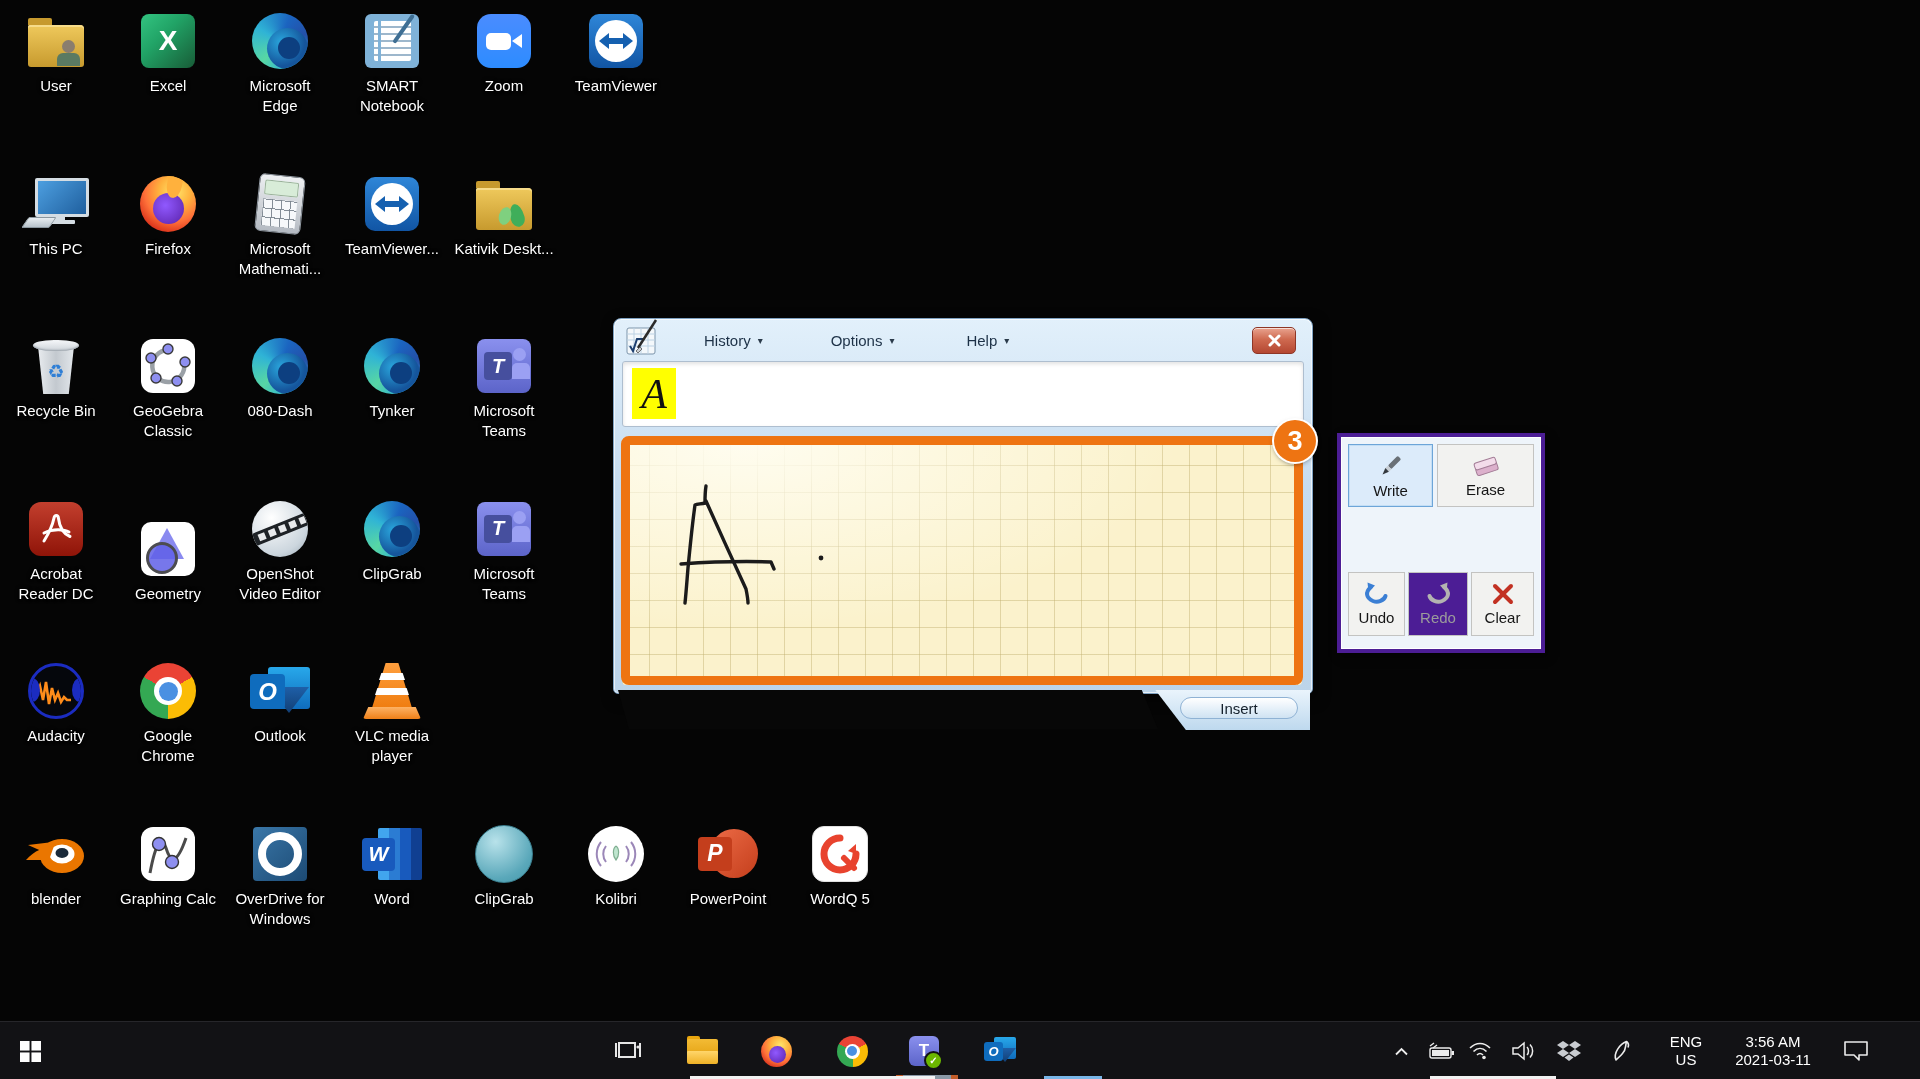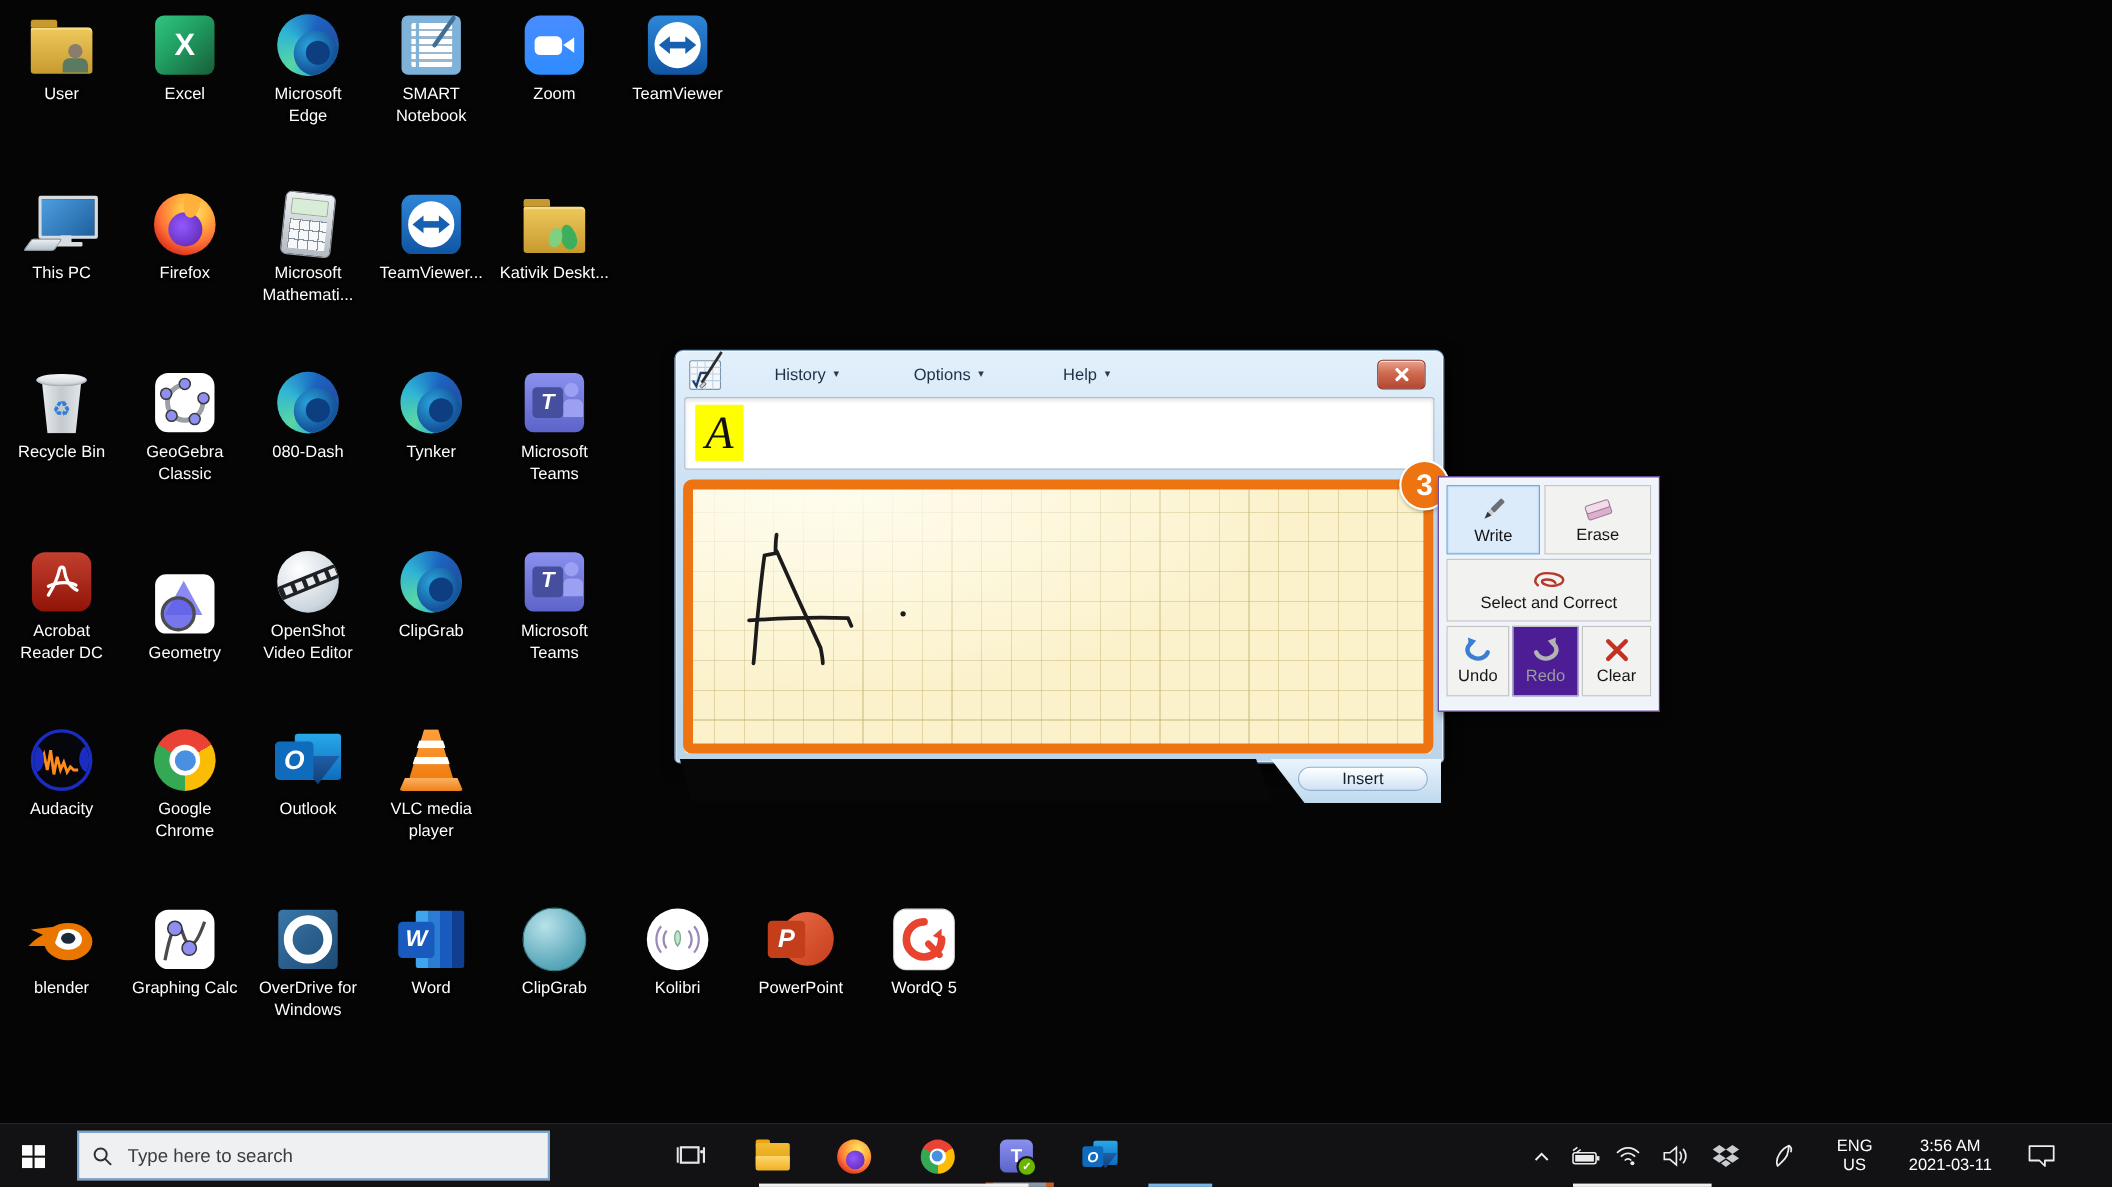--- a/index.html
+++ b/index.html
@@ -52,22 +52,22 @@
     box-shadow:0 0 0 2px #fff, 0 2px 5px rgba(0,0,0,.5);}
   .mip-wedge{position:absolute;left:618px;top:690px;width:540px;height:39px;background:#070707;
     clip-path:polygon(0 0,97% 0,100% 100%,2% 100%);}
   .mip-insert-tab{position:absolute;left:1140px;top:690px;width:170px;height:40px;
     background:linear-gradient(#eaf4fc,#bed9ee);
     clip-path:polygon(9% 0,100% 0,100% 100%,27% 100%);}
   .mip-insert-btn{position:absolute;left:40px;top:7px;width:118px;height:22px;border-radius:13px;
     background:linear-gradient(#ffffff,#e2eef8 60%,#cfe2f2);
     border:1px solid #8fb2d4;font-size:15px;color:#14202c;font-family:inherit;}
   
-  #tools{position:absolute;left:1307px;top:433px;width:200px;height:212px;
-    background:#eef4fa;border:1px solid #4c1d95;
+  #tools{position:absolute;left:1337px;top:433px;width:200px;height:212px;
+    background:#eef4fa;border:4px solid #4c1d95;
     box-shadow:inset 0 0 0 1px #fff, 3px 4px 8px rgba(0,0,0,.55);}
   .tool{position:absolute;background:#f2f2f0;border:1px solid #c3c3c1;
     display:flex;flex-direction:column;align-items:center;justify-content:center;gap:3px;
     font-size:15px;color:#151515;box-sizing:border-box;}
   .tool.sel{background:#dcebfa;border-color:#6da5d8;box-shadow:inset 0 0 0 1px #c3def5;}
   .tool.dis{color:#9c9c9c;background:#4c1d95;}
   .t-write{left:7px;top:7px;width:85px;height:63px;}
   .t-erase{left:96px;top:7px;width:97px;height:63px;}
   .t-sel{left:7px;top:74px;width:186px;height:57px;}
   .t-undo{left:7px;top:135px;width:57px;height:64px;}
@@ -528,26 +528,20 @@
   </div>
   <div class="tool t-erase">
     <svg width="32" height="24" viewBox="0 0 32 24">
       <g transform="rotate(-18 16 12)">
         <rect x="5" y="11" width="22" height="8" rx="2" fill="#dcb0cc" stroke="#a37c96"></rect>
         <rect x="5" y="6" width="22" height="7" rx="2" fill="#f3dcea" stroke="#a37c96"></rect>
       </g>
     </svg>
     <span>Erase</span>
   </div>
-  <div class="tool t-sel">
-    <svg width="34" height="20" viewBox="0 0 34 20">
-      <path d="M7 15 C2 11 6 4 15 4 C24 4 31 7 30 11 C29 15 20 17 14 14.5 C10 13 10 10.5 13 10 C17 9.3 22 10.5 23 13" fill="none" stroke="#b8372a" stroke-width="2.2" stroke-linecap="round"></path>
-    </svg>
-    <span>Select and Correct</span>
-  </div>
   <div class="tool t-undo">
     <svg width="26" height="24" viewBox="0 0 26 24">
       <path d="M7 5 C1 10 2 16 9 19 C14 21 20 18.5 21.5 14" fill="none" stroke="#3b7fd4" stroke-width="4" stroke-linecap="round"></path>
       <path d="M3.5 0.5 L11 3.5 L4.5 10 Z" fill="#3b7fd4"></path>
     </svg>
     <span>Undo</span>
   </div>
   <div class="tool dis t-redo">
     <svg width="26" height="24" viewBox="0 0 26 24">
       <path d="M19 5 C25 10 24 16 17 19 C12 21 6 18.5 4.5 14" fill="none" stroke="#b3b3b1" stroke-width="4" stroke-linecap="round"></path>
@@ -571,27 +565,20 @@
     <svg width="21" height="21" viewBox="0 0 22 22">
       <g fill="#fdfdfd">
         <rect x="0" y="0" width="10" height="10"></rect>
           <rect x="12" y="0" width="10" height="10"></rect>
         <rect x="0" y="12" width="10" height="10"></rect>
           <rect x="12" y="12" width="10" height="10"></rect>
       </g>
     </svg>
   </div>
 
-  <div class="tb-search">
-    <svg width="18" height="18" viewBox="0 0 18 18">
-      <circle cx="7.5" cy="7.5" r="5.5" fill="none" stroke="#2f2f2f" stroke-width="1.8"></circle>
-      <path d="M11.5 11.5 L17 17" stroke="#2f2f2f" stroke-width="1.8"></path>
-    </svg>
-    <input type="text" placeholder="Type here to search" style="">
-  </div>
 
   <div class="tb-slot" style="left:604px">
     <svg width="26" height="24" viewBox="0 0 26 24">
       <rect x="4" y="4" width="16" height="14" fill="none" stroke="#e6e6e6" stroke-width="2"></rect>
       <path d="M1 4 v14 M25 4 v14" stroke="#e6e6e6" stroke-width="2"></path>
       <circle cx="23" cy="8" r="1.6" fill="#e6e6e6"></circle>
     </svg>
   </div>
 
   <div class="tb-slot" style="left:678px">

